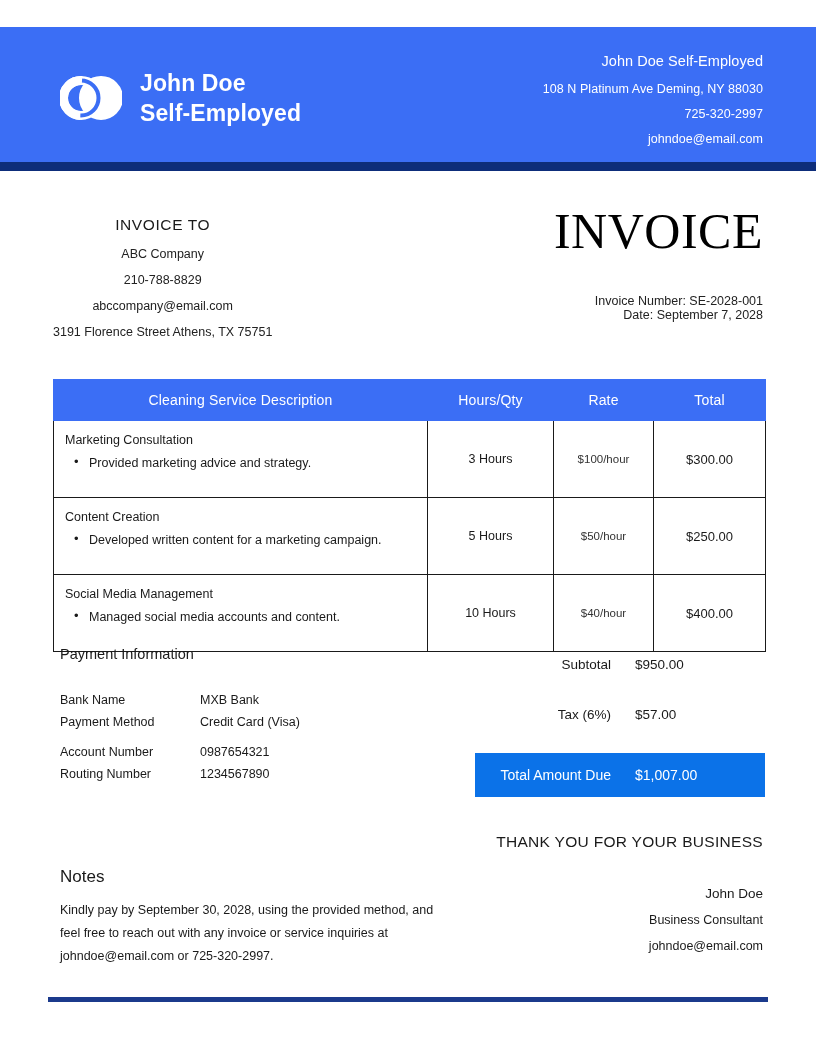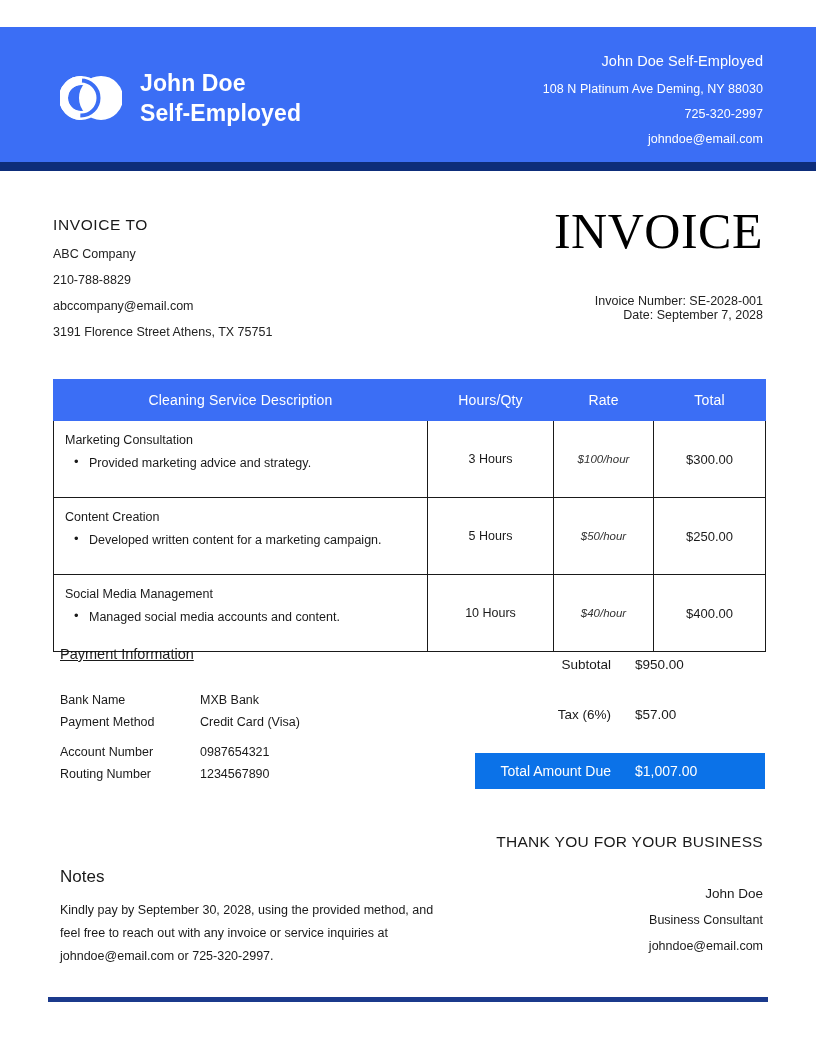--- a/index.html
+++ b/index.html
@@ -32,21 +32,21 @@
   }
   .company-block {
     position:absolute; right:53px; top:53px;
     text-align:right; color:#ffffff;
   }
   .company-block .cname { font-size:14.5px; margin-bottom:13px; letter-spacing:0.05px; }
   .company-block .cline { font-size:12.5px; margin-bottom:11px; letter-spacing:0.05px; }
   .company-block .cline:last-child { margin-bottom:0; }
 
   
-  .bill-to { position:absolute; left:53px; top:216px; }
+  .bill-to { position:absolute; left:53px; top:216px;text-align:center; }
   .bill-to .label {
     font-size:15.5px; letter-spacing:0.6px; margin-bottom:13px; color:#1a1a1a;
   }
   .bill-to .line { font-size:12.5px; margin-bottom:12px; color:#222; }
   .bill-to .line:last-child { margin-bottom:0; }
 
   .invoice-title {
     position:absolute; right:53px; top:206px;
     font-family:"Liberation Serif", serif;
     font-size:50px; line-height:1; letter-spacing:0.5px; color:#000;
@@ -74,44 +74,44 @@
   .items .desc-bullet {
     font-size:12.5px; color:#1a1a1a; padding-left:24px;
     position:relative; line-height:1.45;
   }
   .items .desc-bullet:before {
     content:"•"; position:absolute; left:9px; top:-1px; font-size:13px;
   }
   .items .c-qty, .items .c-rate, .items .c-total {
     text-align:center; font-size:12.5px; color:#1a1a1a;
   }
-  .items .c-rate { font-style:italic; font-size:11.5px; color:#333; }
+  .items .c-rate { font-size:11.5px; color:#333; }
   .items .c-total { font-size:13px; }
   .col-desc { width:374px; } .col-qty { width:126px; }
   .col-rate { width:100px; } .col-total { width:112px; }
 
   
-  .pay-head { position:absolute; left:60px; top:646px; font-size:14.5px; color:#1a1a1a;text-decoration:underline; }
+  .pay-head { position:absolute; left:60px; top:646px; font-size:14.5px; color:#1a1a1a; }
   .pay-grid { position:absolute; left:60px; top:693px; font-size:12.5px; color:#1a1a1a; }
   .pay-row { display:flex; margin-bottom:8px; }
   .pay-row.gap { margin-top:16px; }
   .pay-key { width:140px; }
   .pay-val { }
 
   
   .totals { position:absolute; left:475px; top:645px; width:290px; }
   .tot-row {
     display:flex; align-items:center; font-size:13.5px; color:#1a1a1a;
   }
   .tot-row .tl { width:160px; text-align:right; padding-right:24px; }
   .tot-row .tv { flex:1; text-align:left; }
   .tot-sub { height:38px; }
   .tot-tax { height:38px; margin-top:12px; }
   .tot-due {
-    margin-top:20px; height:36px; background:#0b72e8; color:#ffffff;
+    margin-top:20px; height:44px; background:#0b72e8; color:#ffffff;
     display:flex; align-items:center; font-size:14px;
   }
   .tot-due .tl { width:160px; text-align:right; padding-right:24px; }
   .tot-due .tv { flex:1; text-align:left; }
 
   
   .thanks {
     position:absolute; right:53px; top:833px;
     font-size:15.5px; letter-spacing:0.3px; color:#1a1a1a;
   }

